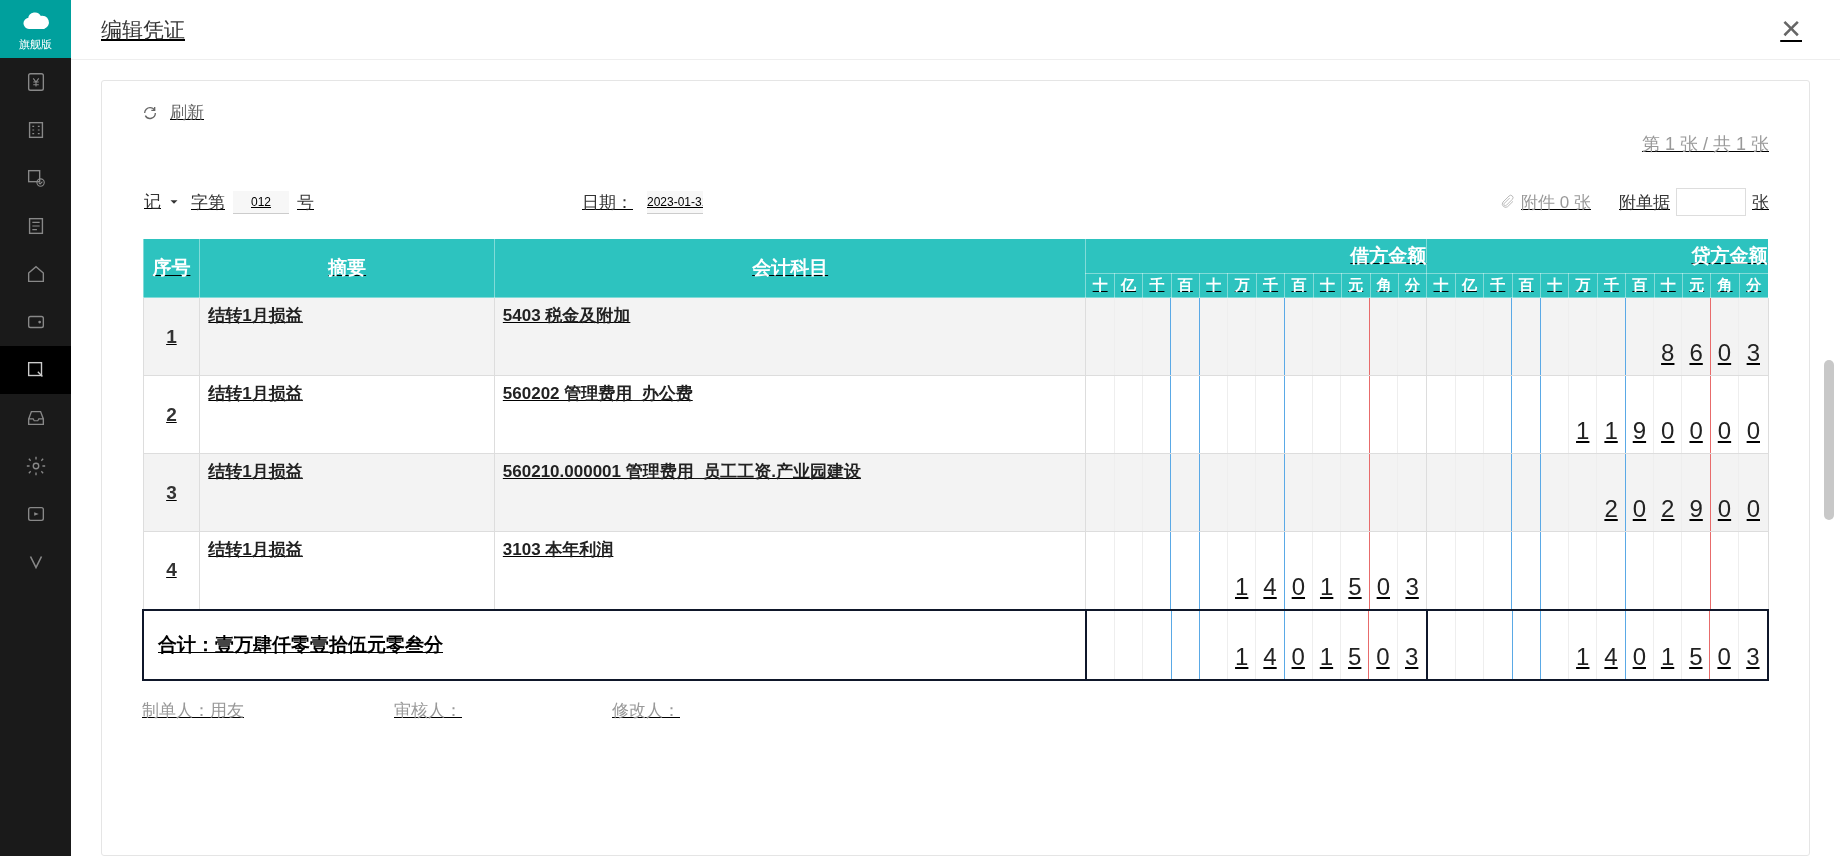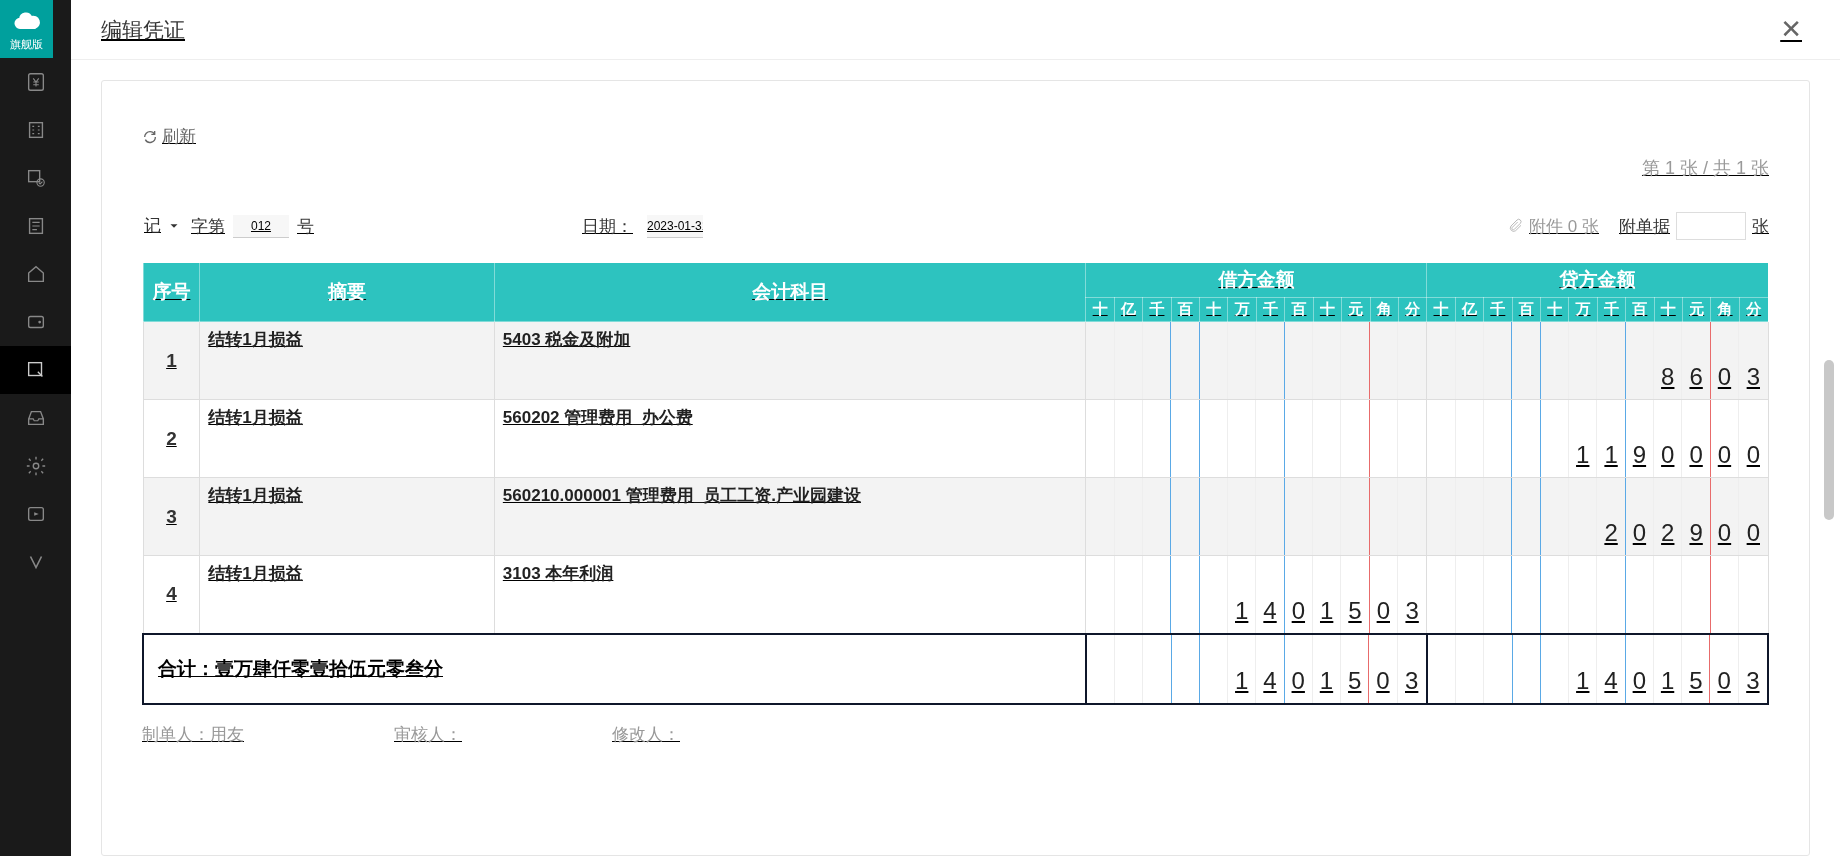--- a/index.html
+++ b/index.html
@@ -1,50 +1,50 @@
 <!DOCTYPE html>
 <html><head>
 <meta charset="utf-8">
 <style>
 * { box-sizing: border-box; margin: 0; padding: 0; }
 body { font-family: "Microsoft YaHei", sans-serif; background: #fff; overflow: hidden; width: 1840px; height: 856px; position: relative; }
 .sidebar { position: absolute; left: 0; top: 0; width: 71px; height: 856px; background: #1a1a1a; z-index: 1; }
-.sidebar-logo { width: 53px; height: 58px; background: #00a09d; display: flex; flex-direction: column; align-items: center; justify-content: center; color: #fff; }
+.sidebar-logo { width: 71px; height: 58px; background: #00a09d; display: flex; flex-direction: column; align-items: center; justify-content: center; color: #fff; }
 .sidebar-logo svg { width: 28px; height: 28px; }
 .sidebar-logo-text { font-size: 11px; margin-top: 2px; }
 .sidebar-item { width: 71px; height: 48px; display: flex; align-items: center; justify-content: center; color: #888; cursor: pointer; }
 .sidebar-item svg { width: 22px; height: 22px; }
 .sidebar-item.active { background: #000; color: #ccc; }
 .modal { position: absolute; left: 71px; top: 0; right: 0; bottom: 0; background: #fff; z-index: 10; display: flex; flex-direction: column; text-decoration: underline; }
 .modal-header { height: 60px; display: flex; align-items: center; padding: 0 30px; border-bottom: 1px solid #eee; justify-content: space-between; }
 .modal-title { font-size: 21px; color: #333; }
 .modal-close { font-size: 26px; color: #666; cursor: pointer; padding: 4px 8px; }
 .modal-body { flex: 1; padding: 20px 30px 0 30px; overflow: hidden; position: relative; }
 .panel { border: 1px solid #e5e5e5; border-radius: 3px; padding: 20px 40px; height: 100%; position: relative; }
 .panel-top { display: flex; align-items: center; justify-content: space-between; margin-bottom: 8px; }
 .voucher-title { font-size: 26px; color: #333; font-weight: 400; }
 .badge-warn { background: #ff9800; color: #fff; font-size: 17px; padding: 6px 10px; margin-left: 10px; vertical-align: 6px; }
-.refresh { color: #666; font-size: 17px; cursor: pointer; display: flex; align-items: center; gap: 4px; margin-top: 24px; }
+.refresh { color: #666; font-size: 17px; cursor: pointer; display: flex; align-items: center; gap: 12px; }
 .pager { text-align: right; color: #999; font-size: 18px; margin-bottom: 18px; }
 .form-row { display: flex; align-items: center; justify-content: space-between; margin: 30px 0 20px 0; font-size: 17px; color: #333; }
 .form-left { display: flex; align-items: center; gap: 8px; }
 .form-left .sel { display: inline-flex; align-items: center; border-bottom: 1px solid transparent; padding: 4px 2px; cursor: pointer; }
 .form-left input { border: none; border-bottom: 1px solid #ccc; width: 56px; text-align: center; font-size: 12px; background: #f7f7f7; padding: 4px 0; }
 .date-group { display: flex; align-items: flex-start; gap: 14px; margin-left: 260px; }
 .date-input { border: none; background: #f7f7f7; padding: 6px 12px; font-size: 17px; width: 130px; text-align: center; }
-.form-right { display: flex; align-items: center; gap: 20px; color: #999; font-size: 17px; }
+.form-right { display: flex; align-items: center; gap: 28px; color: #999; font-size: 17px; }
 .attach { display: flex; align-items: center; gap: 6px; }
 .attach-count-input { border: 1px solid #ddd; width: 70px; height: 28px; }
 .vtable { border: 1px solid #ccc; border-collapse: collapse; width: 100%; table-layout: fixed; }
 .thead { background: #2dc3bf; color: #fff; }
 .th { border: 1px solid rgba(255,255,255,0.4); text-align: center; font-weight: bold; font-size: 19px; padding: 4px 0; }
 .th-seq { width: 44px; }
 .th-summary { width: 228px; }
 .th-subject { width: 458px; }
-.th-amt { width: 264px; }
+.th-amt { width: 264px; text-align: right; }
 .digit-head { font-size: 15px; padding: 2px 0; width: 22px; }
 .row td { border: 1px solid #ddd; vertical-align: top; font-size: 17px; }
 .row .seq { text-align: center; vertical-align: middle; font-size: 19px; font-weight: bold; color: #333; height: 78px; }
 .row .summary { padding: 6px 8px; font-weight: bold; color: #222; margin-top: 8px; }
 .row .subject { padding: 6px 8px; font-weight: bold; color: #222; }
 .row.alt td { background: #f3f3f3; }
 .amount-grid { display: grid; grid-template-columns: repeat(12, 1fr); height: 100%; }
 .amount-grid .cell { border-right: 1px solid #eee; display: flex; align-items: flex-end; justify-content: center; font-size: 24px; font-weight: 500; color: #222; padding-bottom: 8px; }
 .amount-grid .cell:nth-child(3) { border-right-color: #5aa9e6; }
 .amount-grid .cell:nth-child(4) { border-right-color: #5aa9e6; }

